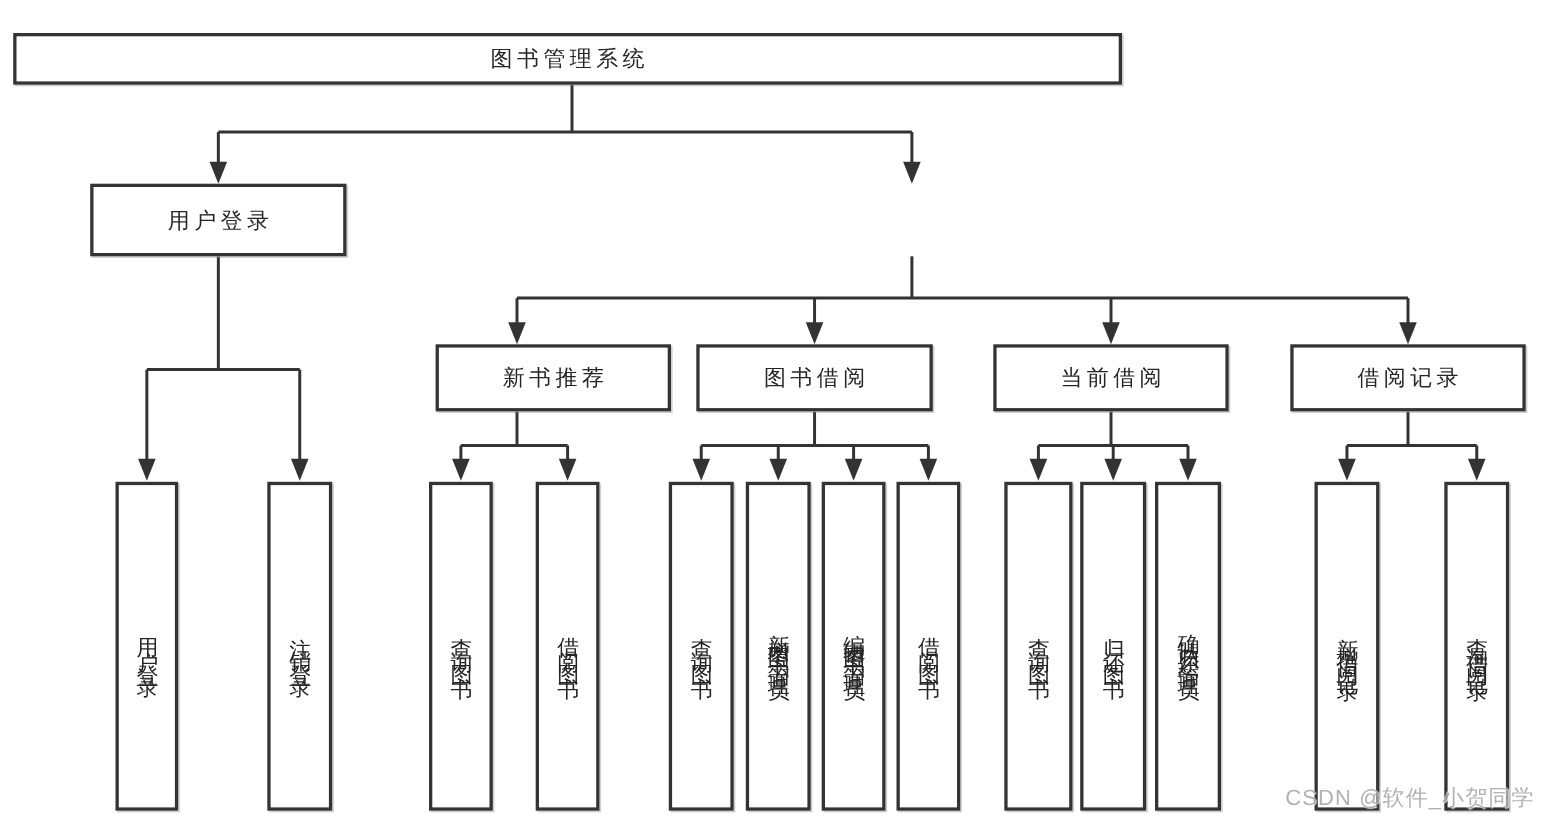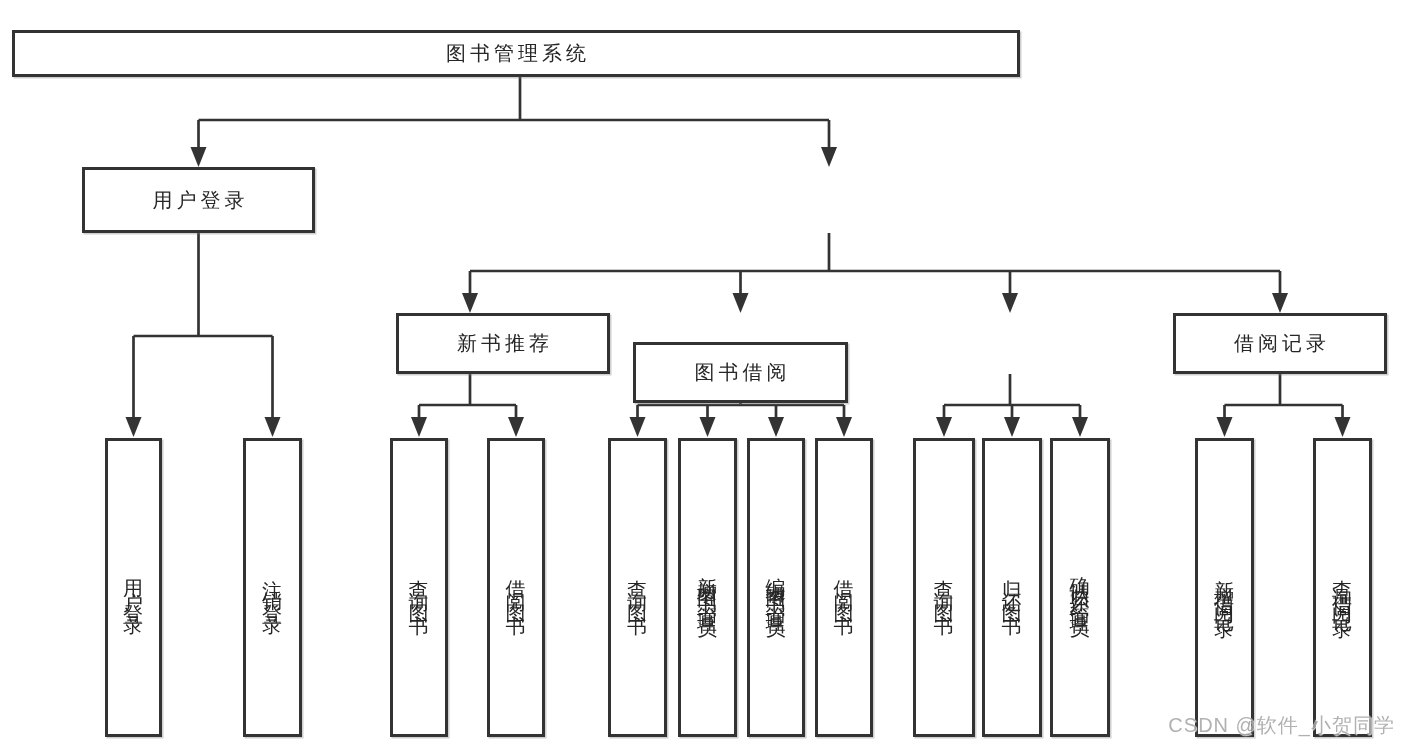--- a/index.html
+++ b/index.html
@@ -115,22 +115,25 @@
     <span>图书管理系统</span>
   </div>
 
   <div class="box" style="left: 82px; top: 167px; width: 233px; height: 66px; border-color: rgb(51, 51, 51); color: rgb(38, 38, 38);">
     <span>用户登录</span>
   </div>
 
   <div class="box" style="left: 363px; top: 313px; width: 214px; height: 61px; border-color: rgb(51, 51, 51); color: rgb(38, 38, 38); margin-left: 33px;">
     <span>新书推荐</span>
   </div>
-  <div class="box" style="left: 633px; top: 313px; width: 215px; height: 61px; border-color: rgb(51, 51, 51); color: rgb(38, 38, 38); margin-top: 29px;">
+  <div class="box" style="left: 633px; top: 313px; width: 215px; height: 61px; border-color: rgb(51, 51, 51); color: rgb(38, 38, 38);">
     <span>图书借阅</span>
+  </div>
+  <div class="box" style="left: 903px; top: 313px; width: 214px; height: 61px; border-color: rgb(51, 51, 51); color: rgb(38, 38, 38);">
+    <span>当前借阅</span>
   </div>
   <div class="box" style="left: 1173px; top: 313px; width: 214px; height: 61px; border-color: rgb(51, 51, 51); color: rgb(38, 38, 38);">
     <span>借阅记录</span>
   </div>
 
   <div class="box" style="left: 105px; top: 438px; width: 57px; height: 299px; border-color: rgb(51, 51, 51); color: rgb(38, 38, 38);">
     <span class="vtext">用户登录</span>
   </div>
   <div class="box" style="left: 243px; top: 438px; width: 59px; height: 299px; border-color: rgb(51, 51, 51); color: rgb(38, 38, 38);">
     <span class="vtext">注销登录</span>

